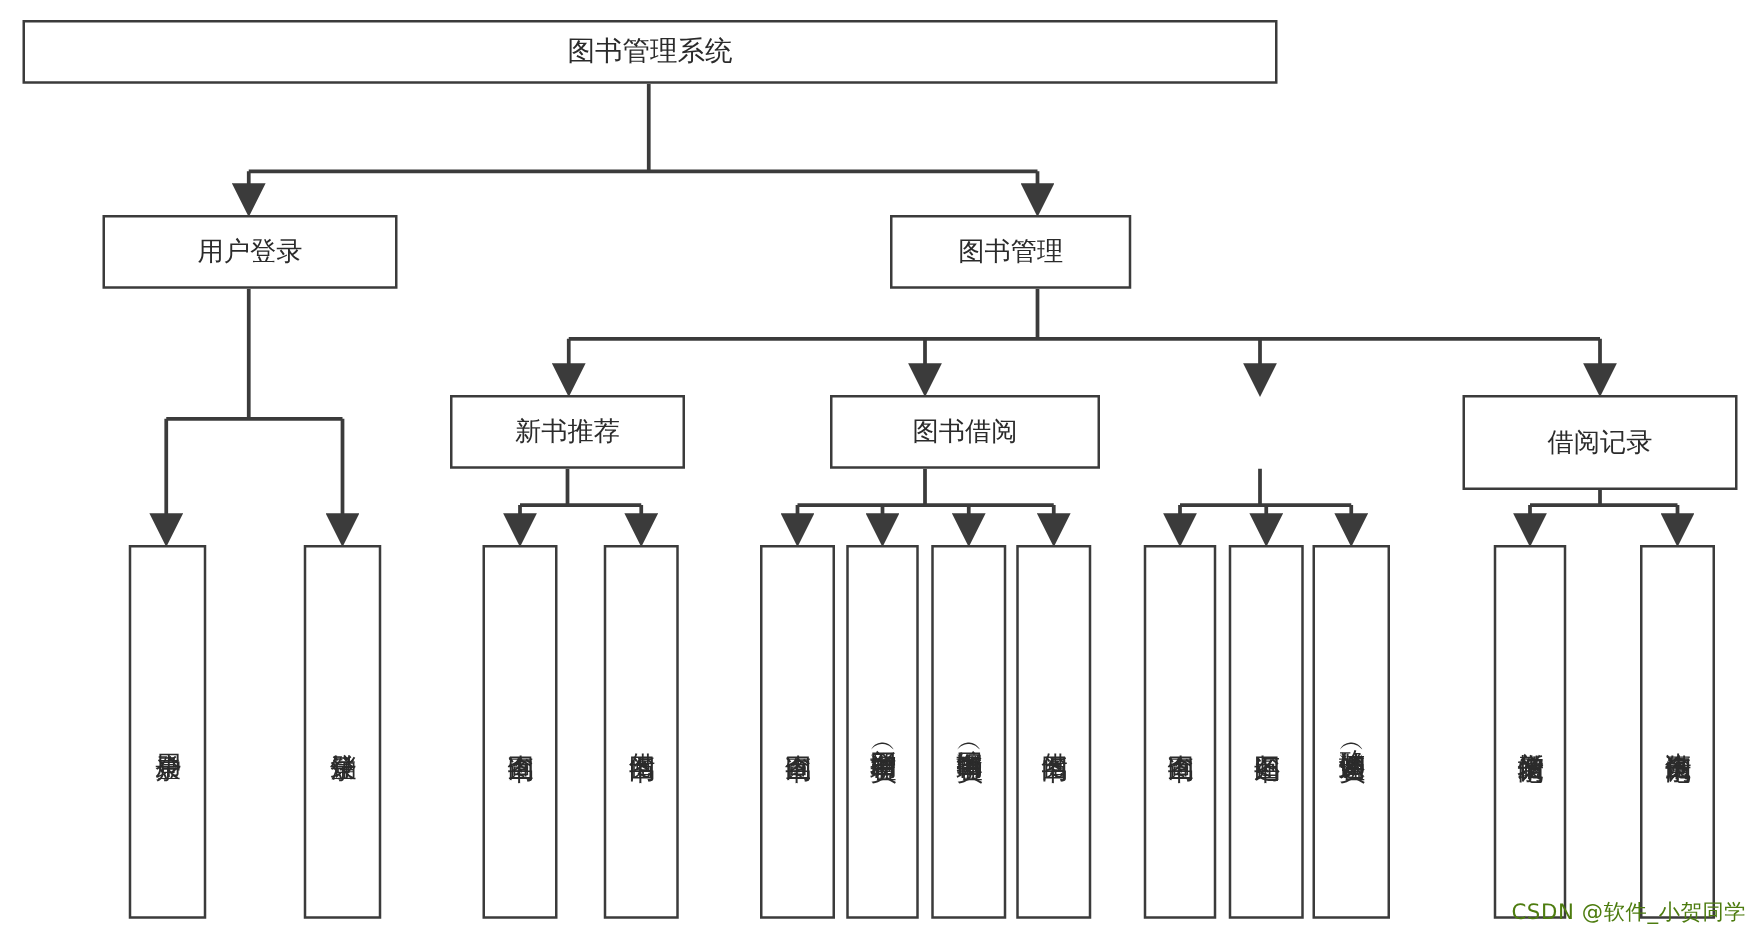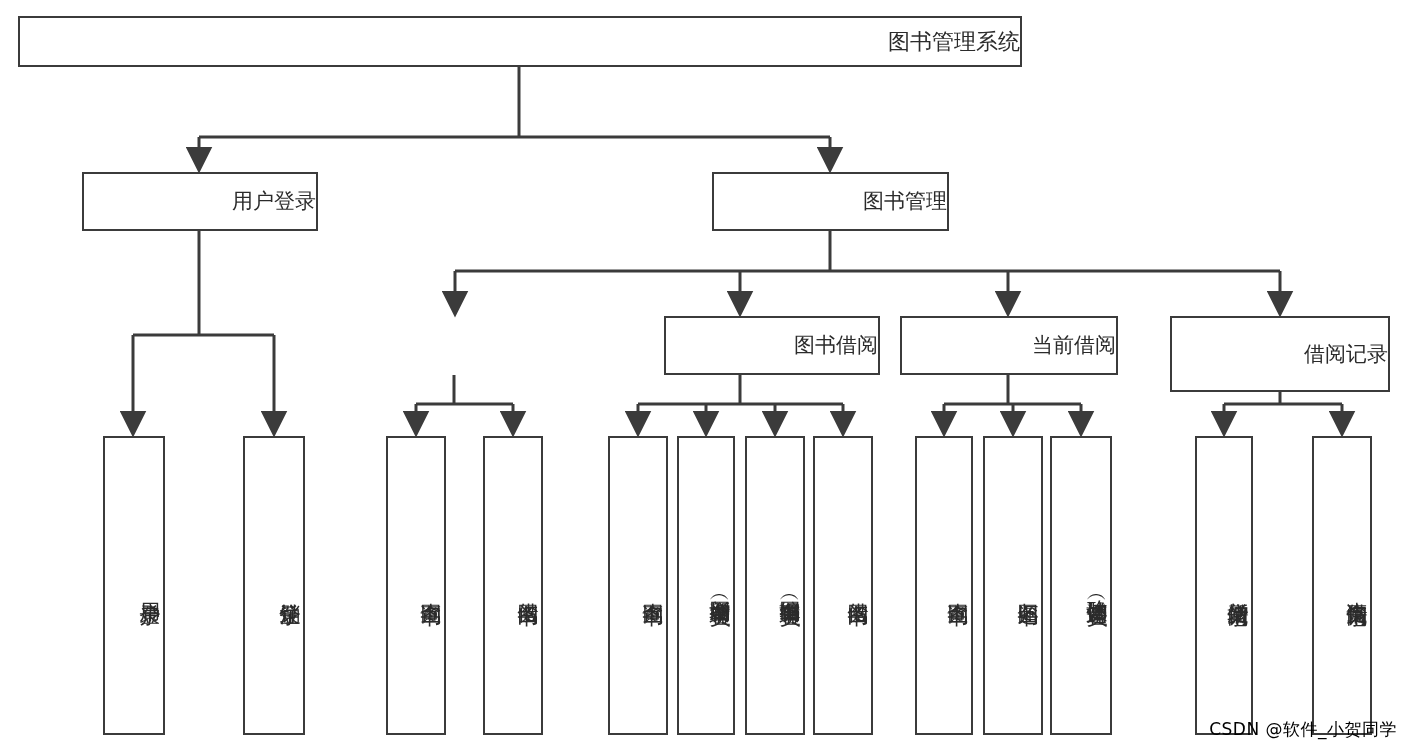--- a/index.html
+++ b/index.html
@@ -25,21 +25,21 @@
     height: 747px;
     pointer-events: none;
   }
   .node {
     position: absolute;
     box-sizing: border-box;
     background: #ffffff;
     border: 2px solid #3b3b3b;
     display: flex;
     align-items: center;
-    justify-content: flex-end;
+    justify-content: center;
     color: #2b2b2b;
   }
   .node-label {
     display: block;
     text-align: center;
     color: #2b2b2b;
     line-height: 1.18;
   }
   .node.root .node-label {
     font-size: 22px;
@@ -60,21 +60,21 @@
     writing-mode: vertical-rl;
     text-orientation: upright;
     letter-spacing: 1px;
     max-height: 276px;
   }
   .watermark {
     position: absolute;
     right: 8px;
     bottom: 6px;
     font-size: 17px;
-    color: #000000;
+    color: #4d7c0f;
     letter-spacing: 0.5px;
     white-space: nowrap;
   }
 </style>
 </head>
 <body>
 
 <div id="canvas">
 
   <svg class="connectors" viewBox="0 0 1405 747">
@@ -128,32 +128,32 @@
   </svg>
 
   <div class="node root" style="left:18px; top:16px; width:1004px; height:51px;">
     <span class="node-label">图书管理系统</span>
   </div>
 
   <div class="node level2" style="left:82px; top:172px; width:236px; height:59px;">
     <span class="node-label">用户登录</span>
   </div>
 
-  <div class="node level2" style="left:712px; top:172px; width:237px; height:59px;">
+  <div class="node level2" style="left:712px; top:172px; width:193px; height:59px;">
     <span class="node-label">图书管理</span>
   </div>
 
+  <div class="node level3" style="left:360px; top:316px; width:188px; height:59px;">
+    <span class="node-label">新书推荐</span>
+  </div>
 
   <div class="node level3" style="left:664px; top:316px; width:216px; height:59px;">
     <span class="node-label">图书借阅</span>
   </div>
 
-  <div class="node level3" style="left:900px; top:316px; width:218px; height:59px;">
-    <span class="node-label">当前借阅</span>
-  </div>
 
   <div class="node level3" style="left:1170px; top:316px; width:220px; height:76px;">
     <span class="node-label">借阅记录</span>
   </div>
 
   <div class="node leaf" style="left:103px; top:436px; width:62px; height:299px;">
     <span class="node-label">用户登录</span>
   </div>
 
   <div class="node leaf" style="left:243px; top:436px; width:62px; height:299px;">

